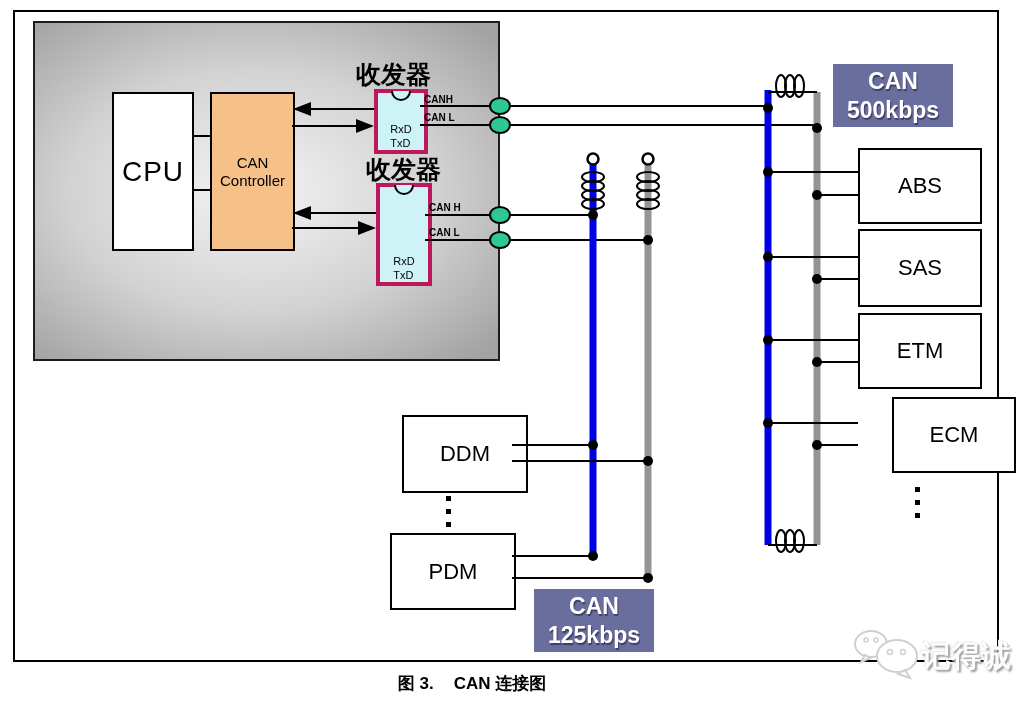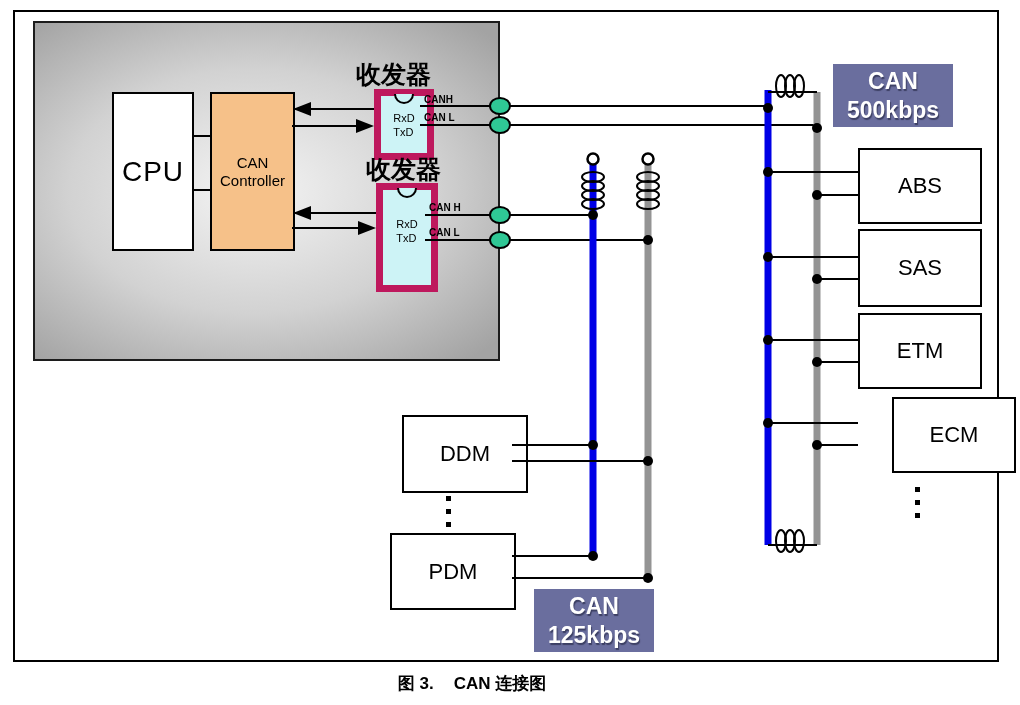--- a/index.html
+++ b/index.html
@@ -8,21 +8,21 @@
     font-family:"Liberation Sans", sans-serif;color:#000;
   }
   .frame{position:absolute;left:13px;top:10px;width:982px;height:648px;border:2px solid #000;}
   .panel{
     position:absolute;left:33px;top:21px;width:463px;height:336px;border:2px solid #1c1c1c;
     background:radial-gradient(ellipse 72% 66% at 47% 50%, var(--panel-center) 0%, #d2d2d2 55%, var(--panel-edge) 100%);
   }
   .box{position:absolute;border:2px solid #000;background:#fff;display:flex;align-items:center;justify-content:center;text-align:center;}
   .cpu{left:112px;top:92px;width:78px;height:155px;font-size:28px;letter-spacing:1px;}
   .controller{left:210px;top:92px;width:81px;height:155px;background:var(--controller-fill);font-size:15px;line-height:18px;}
-  .chip{position:absolute;border:7px solid #be185d;background:var(--chip-fill);display:flex;flex-direction:column;align-items:center;justify-content:center;font-size:11px;line-height:14px;}
+  .chip{position:absolute;border:4px solid #be185d;background:var(--chip-fill);display:flex;flex-direction:column;align-items:center;justify-content:flex-end;font-size:11px;line-height:14px;}
   .chip1{left:374px;top:89px;width:46px;height:57px;}
   .chip2{left:376px;top:183px;width:48px;height:95px;}
   .chip2 .pins{margin-top:-14px;}
   .notch{position:absolute;top:-2px;left:50%;transform:translateX(-50%);width:16px;height:8px;
     border:2px solid #000;border-top:none;border-bottom-left-radius:16px;border-bottom-right-radius:16px;
     background:var(--chip-fill);}
   .xcvr-title{position:absolute;font-size:25px;font-weight:bold;}
   .xcvr-title.t1{left:356px;top:58px;}
   .xcvr-title.t2{left:366px;top:153px;}
   .wire-label{position:absolute;font-size:10px;font-weight:bold;}
@@ -239,18 +239,31 @@
       <span></span>
       <span></span>
       <span></span>
     </div>
   <div class="vdots mid-bus">
       <span></span>
       <span></span>
       <span></span>
     </div>
 
+  <div class="watermark">
+    <svg width="170" height="60" viewBox="0 0 170 60">
+      <ellipse class="bubble" cx="26" cy="19" rx="16" ry="13"></ellipse>
+      <path class="bubble" d="M20 30 l-4 7 l9 -4 z"></path>
+      <circle class="bubble-eye" cx="21" cy="15" r="2"></circle>
+      <circle class="bubble-eye" cx="31" cy="15" r="2"></circle>
+      <ellipse class="bubble" cx="52" cy="31" rx="20" ry="16"></ellipse>
+      <path class="bubble" d="M60 45 l5 8 l-12 -4 z"></path>
+      <circle class="bubble-eye" cx="45" cy="27" r="2.5"></circle>
+      <circle class="bubble-eye" cx="58" cy="27" r="2.5"></circle>
+    </svg>
+    <span class="wm-text">记得诚</span>
+  </div>
 
   <div class="caption">
     <span>图 3.</span><span class="gap"></span><span>CAN 连接图</span>
   </div>
 
 </div>
 
 </body></html>

